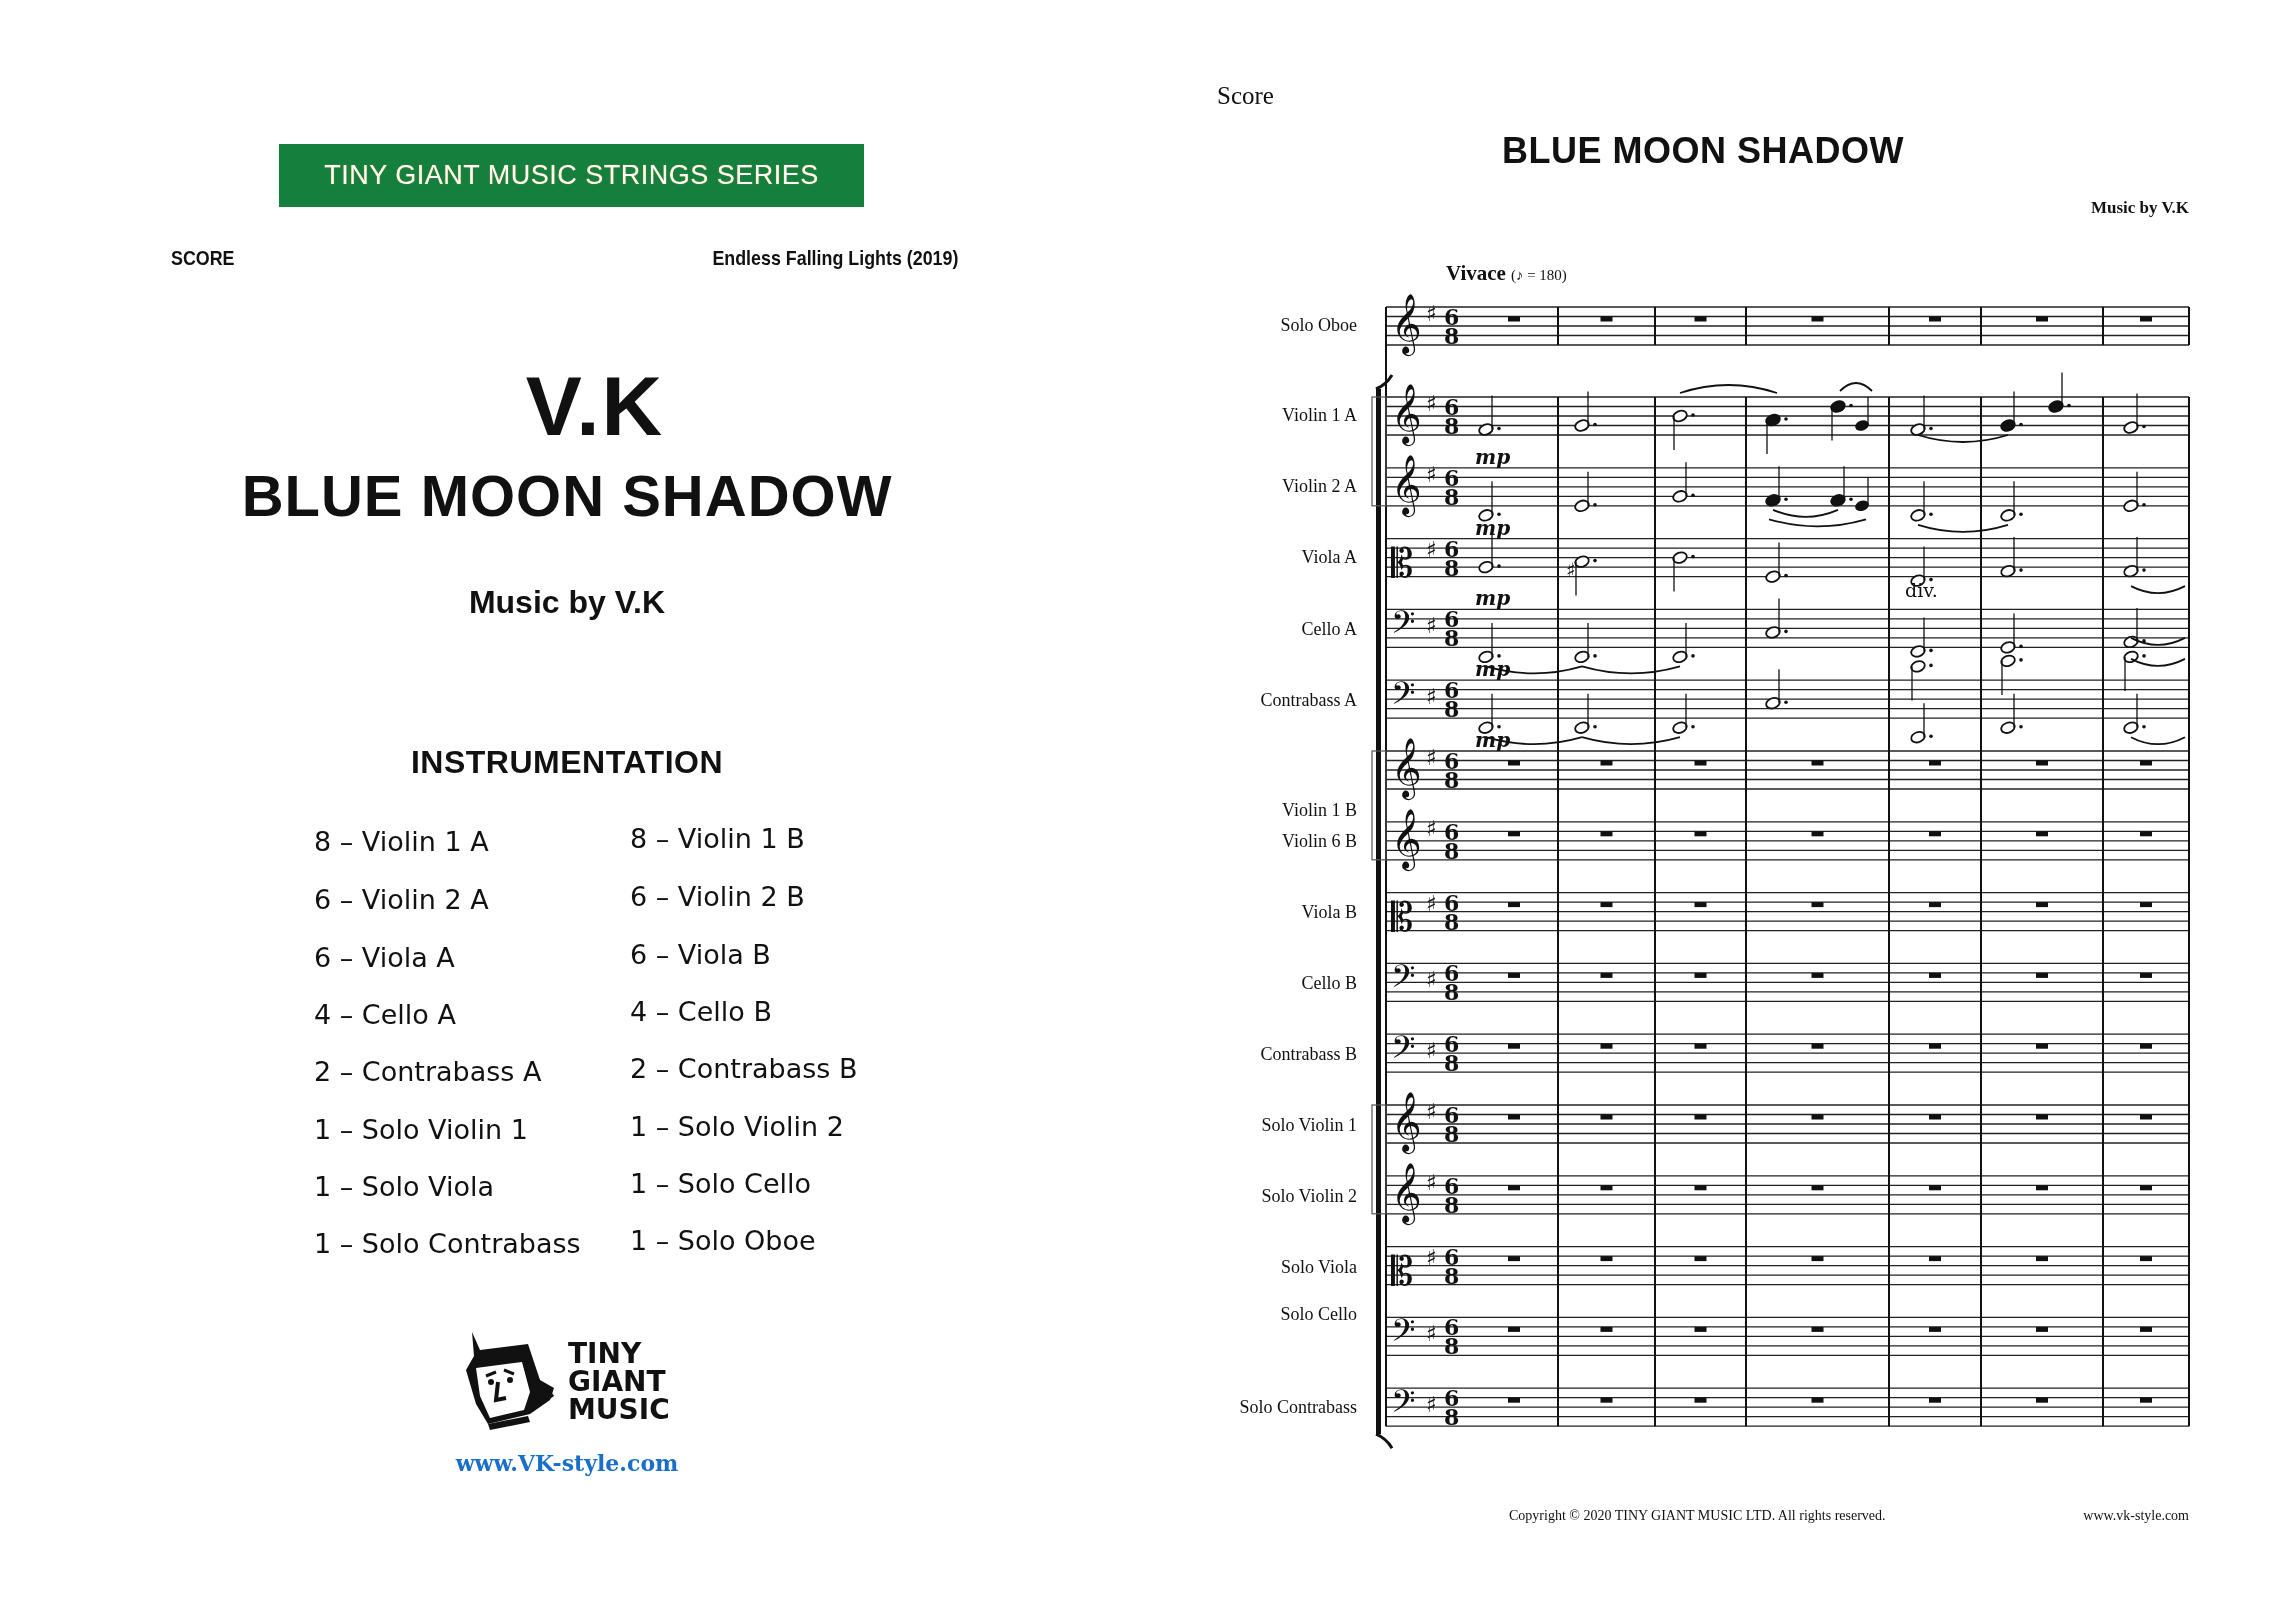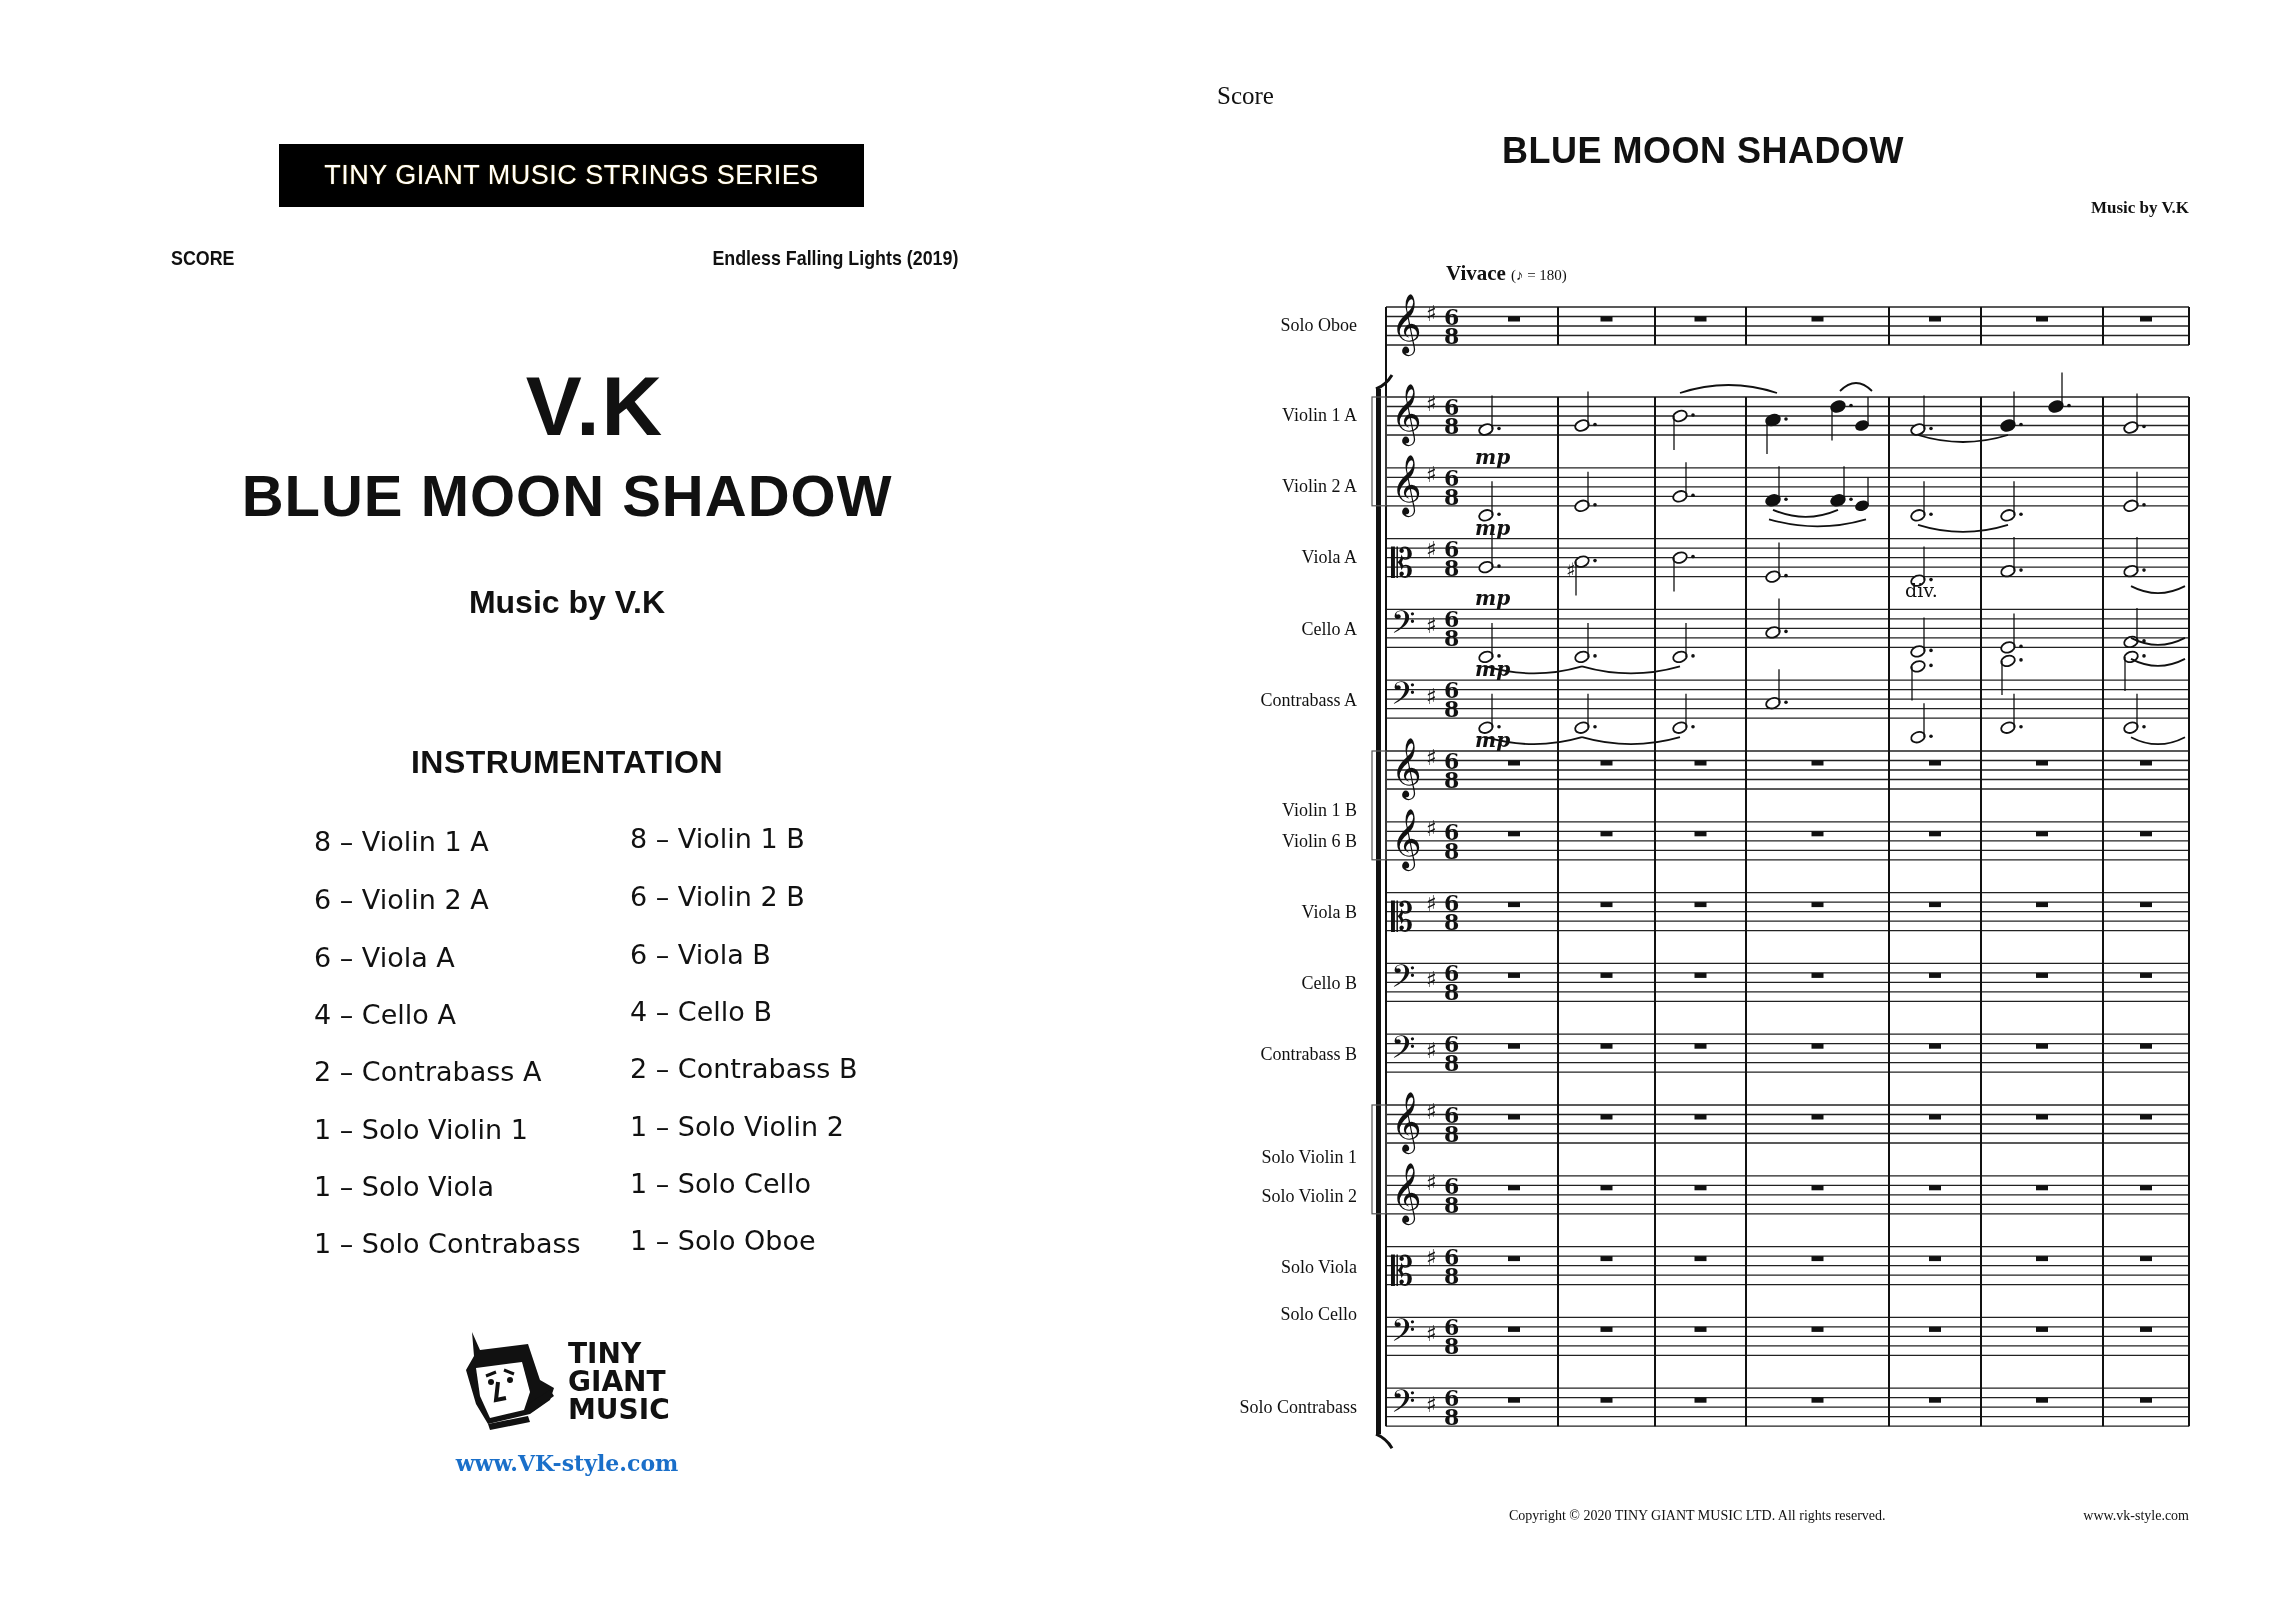--- a/index.html
+++ b/index.html
@@ -1,19 +1,19 @@
 <!DOCTYPE html>
 <html><head>
 <meta charset="utf-8">
 <style>
   html,body{margin:0;padding:0;background:#ffffff;}
   body{width:2271px;height:1608px;position:relative;overflow:hidden;font-family:"DejaVu Sans",sans-serif;color:#111;}
   .abs{position:absolute;}
   
-  .banner{left:279px;top:144px;width:585px;height:63px;background:#000000;display:flex;align-items:center;justify-content:center;}
+  .banner{left:279px;top:144px;width:585px;height:63px;background:#15803d;display:flex;align-items:center;justify-content:center;}
   .banner span{color:#ffffff;font-family:"Liberation Sans",sans-serif;font-size:27px;letter-spacing:0.5px;text-shadow:0 0 1px #c79a10;}
   .score-lbl{left:171px;top:246px;font-family:"Liberation Sans",sans-serif;font-weight:bold;font-size:21px;transform:scaleX(0.85);transform-origin:left;}
   .work-lbl{right:1313px;top:246px;font-family:"Liberation Sans",sans-serif;font-weight:bold;font-size:21px;transform:scaleX(0.85);transform-origin:right;white-space:nowrap;}
   .composer-big{left:0;width:1134px;top:364px;text-align:center;font-family:"Liberation Sans",sans-serif;font-weight:bold;font-size:84px;line-height:84px;letter-spacing:2px;padding-left:28px;}
   .title-big{left:0;width:1134px;top:466px;text-align:center;font-family:"Liberation Sans",sans-serif;font-weight:bold;font-size:58px;line-height:60px;letter-spacing:1px;}
   .musicby-big{left:0;width:1134px;top:584px;text-align:center;font-family:"Liberation Sans",sans-serif;font-weight:bold;font-size:32px;}
   .instr-head{left:0;width:1134px;top:744px;text-align:center;font-family:"Liberation Sans",sans-serif;font-weight:bold;font-size:32px;letter-spacing:0.5px;}
   .instr-item{font-family:"DejaVu Sans",sans-serif;font-size:27px;white-space:nowrap;}
   .logo-text{left:568px;top:1340px;font-family:"DejaVu Sans",sans-serif;font-weight:bold;font-size:28px;line-height:28px;letter-spacing:0px;}
   .site-left{left:0;width:1134px;top:1450px;text-align:center;font-family:"DejaVu Serif",serif;font-weight:bold;font-size:22px;color:#1a6fc9;}
@@ -92,21 +92,21 @@
 <div class="abs inst-label" style="top:405px;">Violin 1 A</div>
 <div class="abs inst-label" style="top:476px;">Violin 2 A</div>
 <div class="abs inst-label" style="top:547px;">Viola A</div>
 <div class="abs inst-label" style="top:619px;">Cello A</div>
 <div class="abs inst-label" style="top:690px;">Contrabass A</div>
 <div class="abs inst-label" style="top:800px;">Violin 1 B</div>
 <div class="abs inst-label" style="top:831px;">Violin 6 B</div>
 <div class="abs inst-label" style="top:902px;">Viola B</div>
 <div class="abs inst-label" style="top:973px;">Cello B</div>
 <div class="abs inst-label" style="top:1044px;">Contrabass B</div>
-<div class="abs inst-label" style="top:1115px;margin-top:32px;">Solo Violin 1</div>
+<div class="abs inst-label" style="top:1115px;">Solo Violin 1</div>
 <div class="abs inst-label" style="top:1186px;">Solo Violin 2</div>
 <div class="abs inst-label" style="top:1257px;">Solo Viola</div>
 <div class="abs inst-label" style="top:1304px;text-align:right;">Solo Cello</div>
 <div class="abs inst-label" style="top:1397px;">Solo Contrabass</div>
 
 <svg class="abs" id="score" style="left:0;top:0;" width="2271" height="1608" viewBox="0 0 2271 1608">
     <line x1="1386" x2="2189" y1="307" y2="307" stroke="#222" stroke-width="1.3"></line>
     <line x1="1386" x2="2189" y1="316.5" y2="316.5" stroke="#222" stroke-width="1.3"></line>
     <line x1="1386" x2="2189" y1="326" y2="326" stroke="#222" stroke-width="1.3"></line>
     <line x1="1386" x2="2189" y1="335.5" y2="335.5" stroke="#222" stroke-width="1.3"></line>

